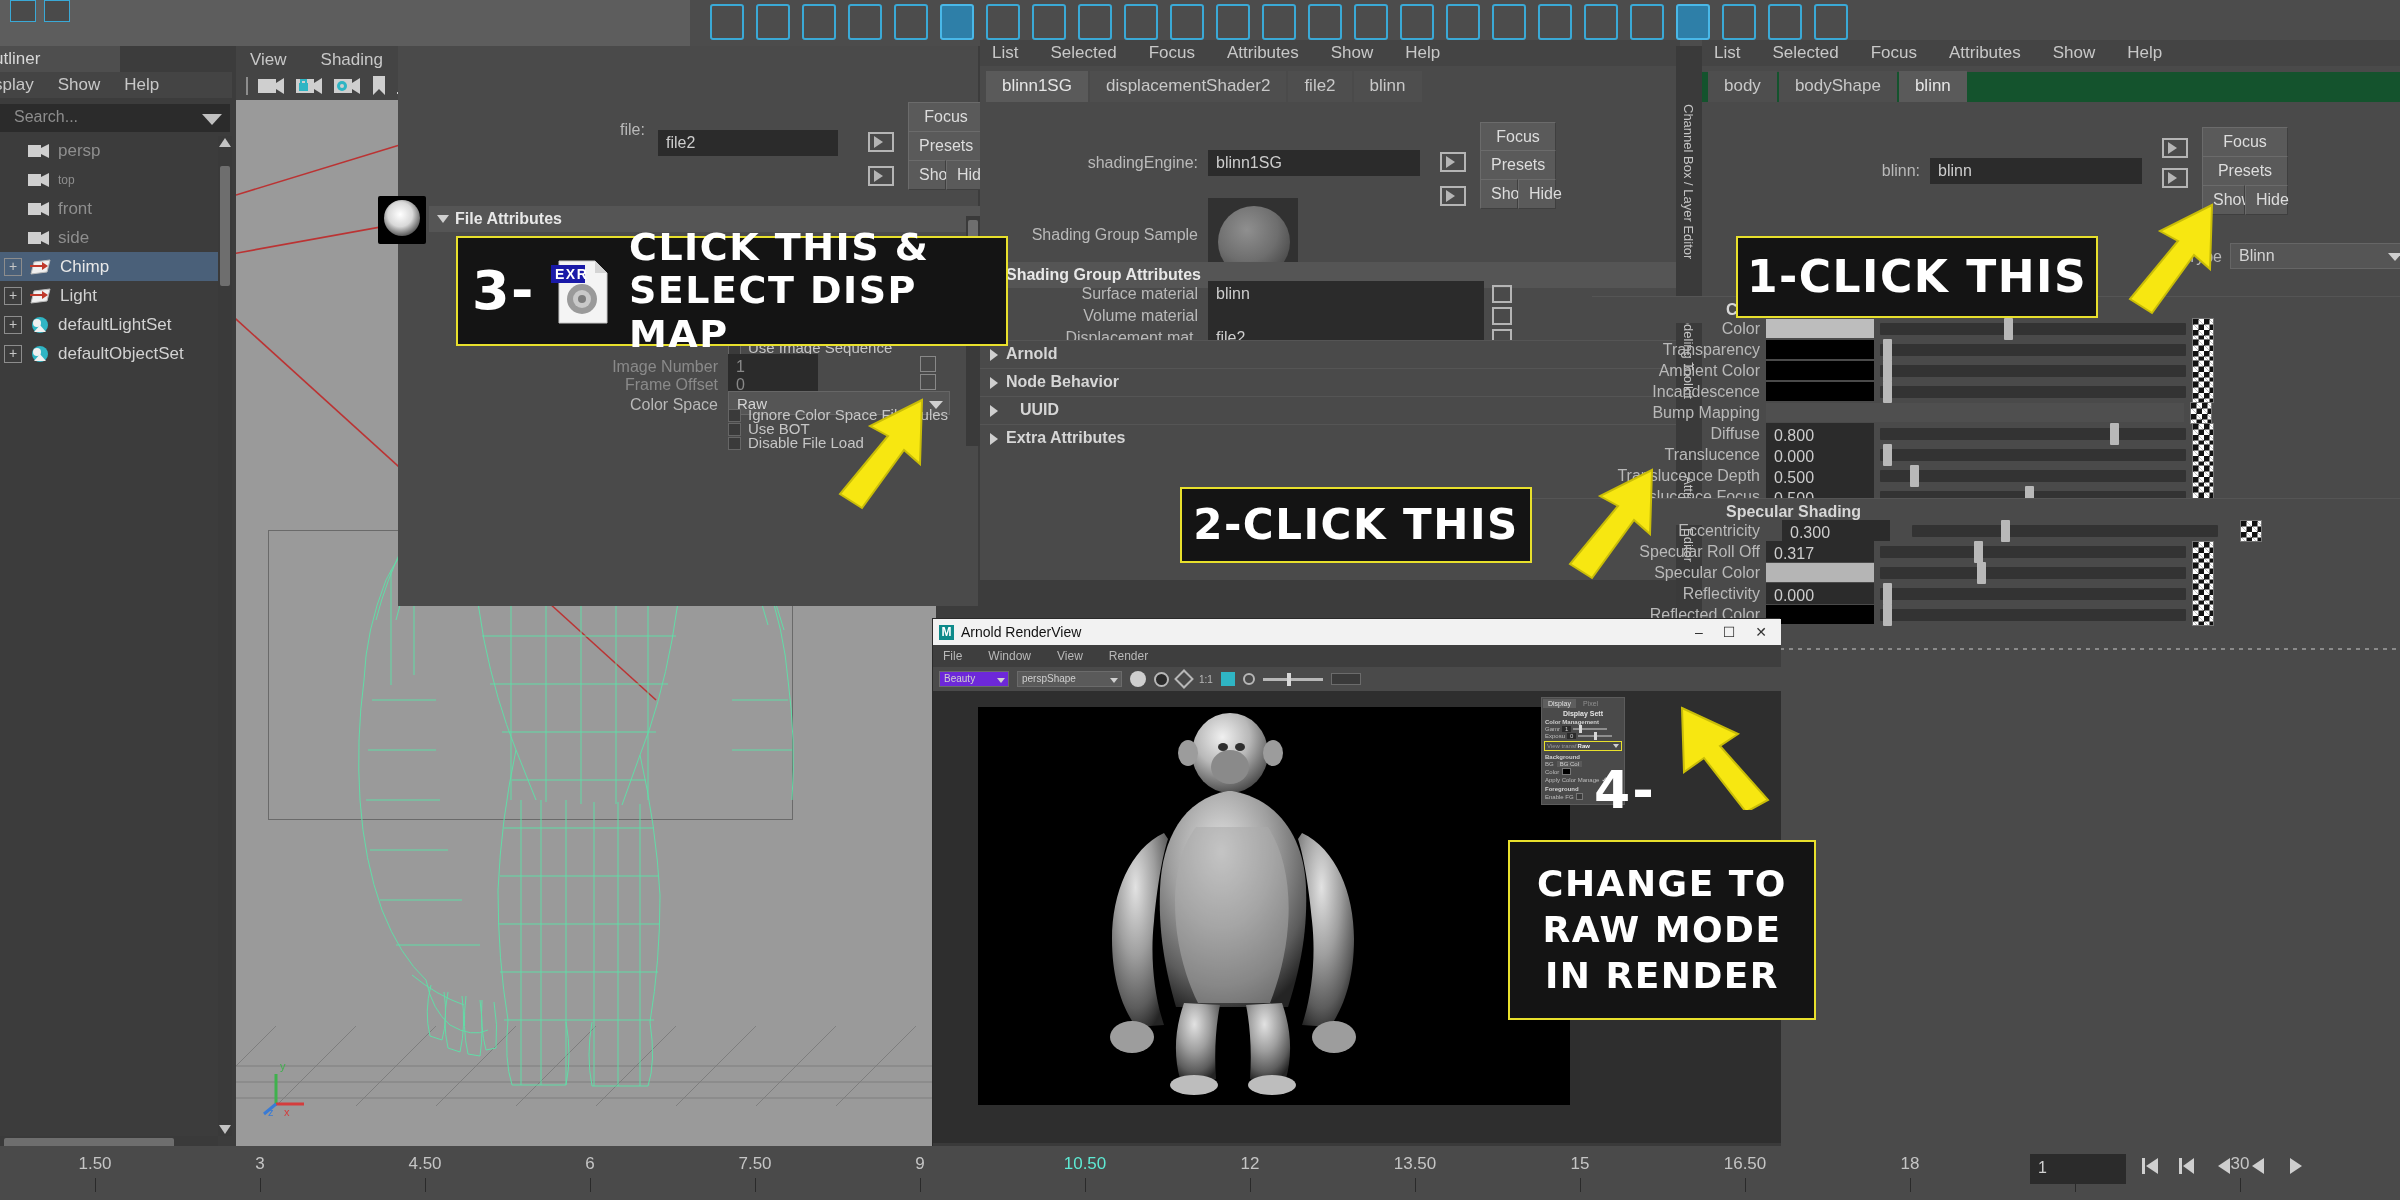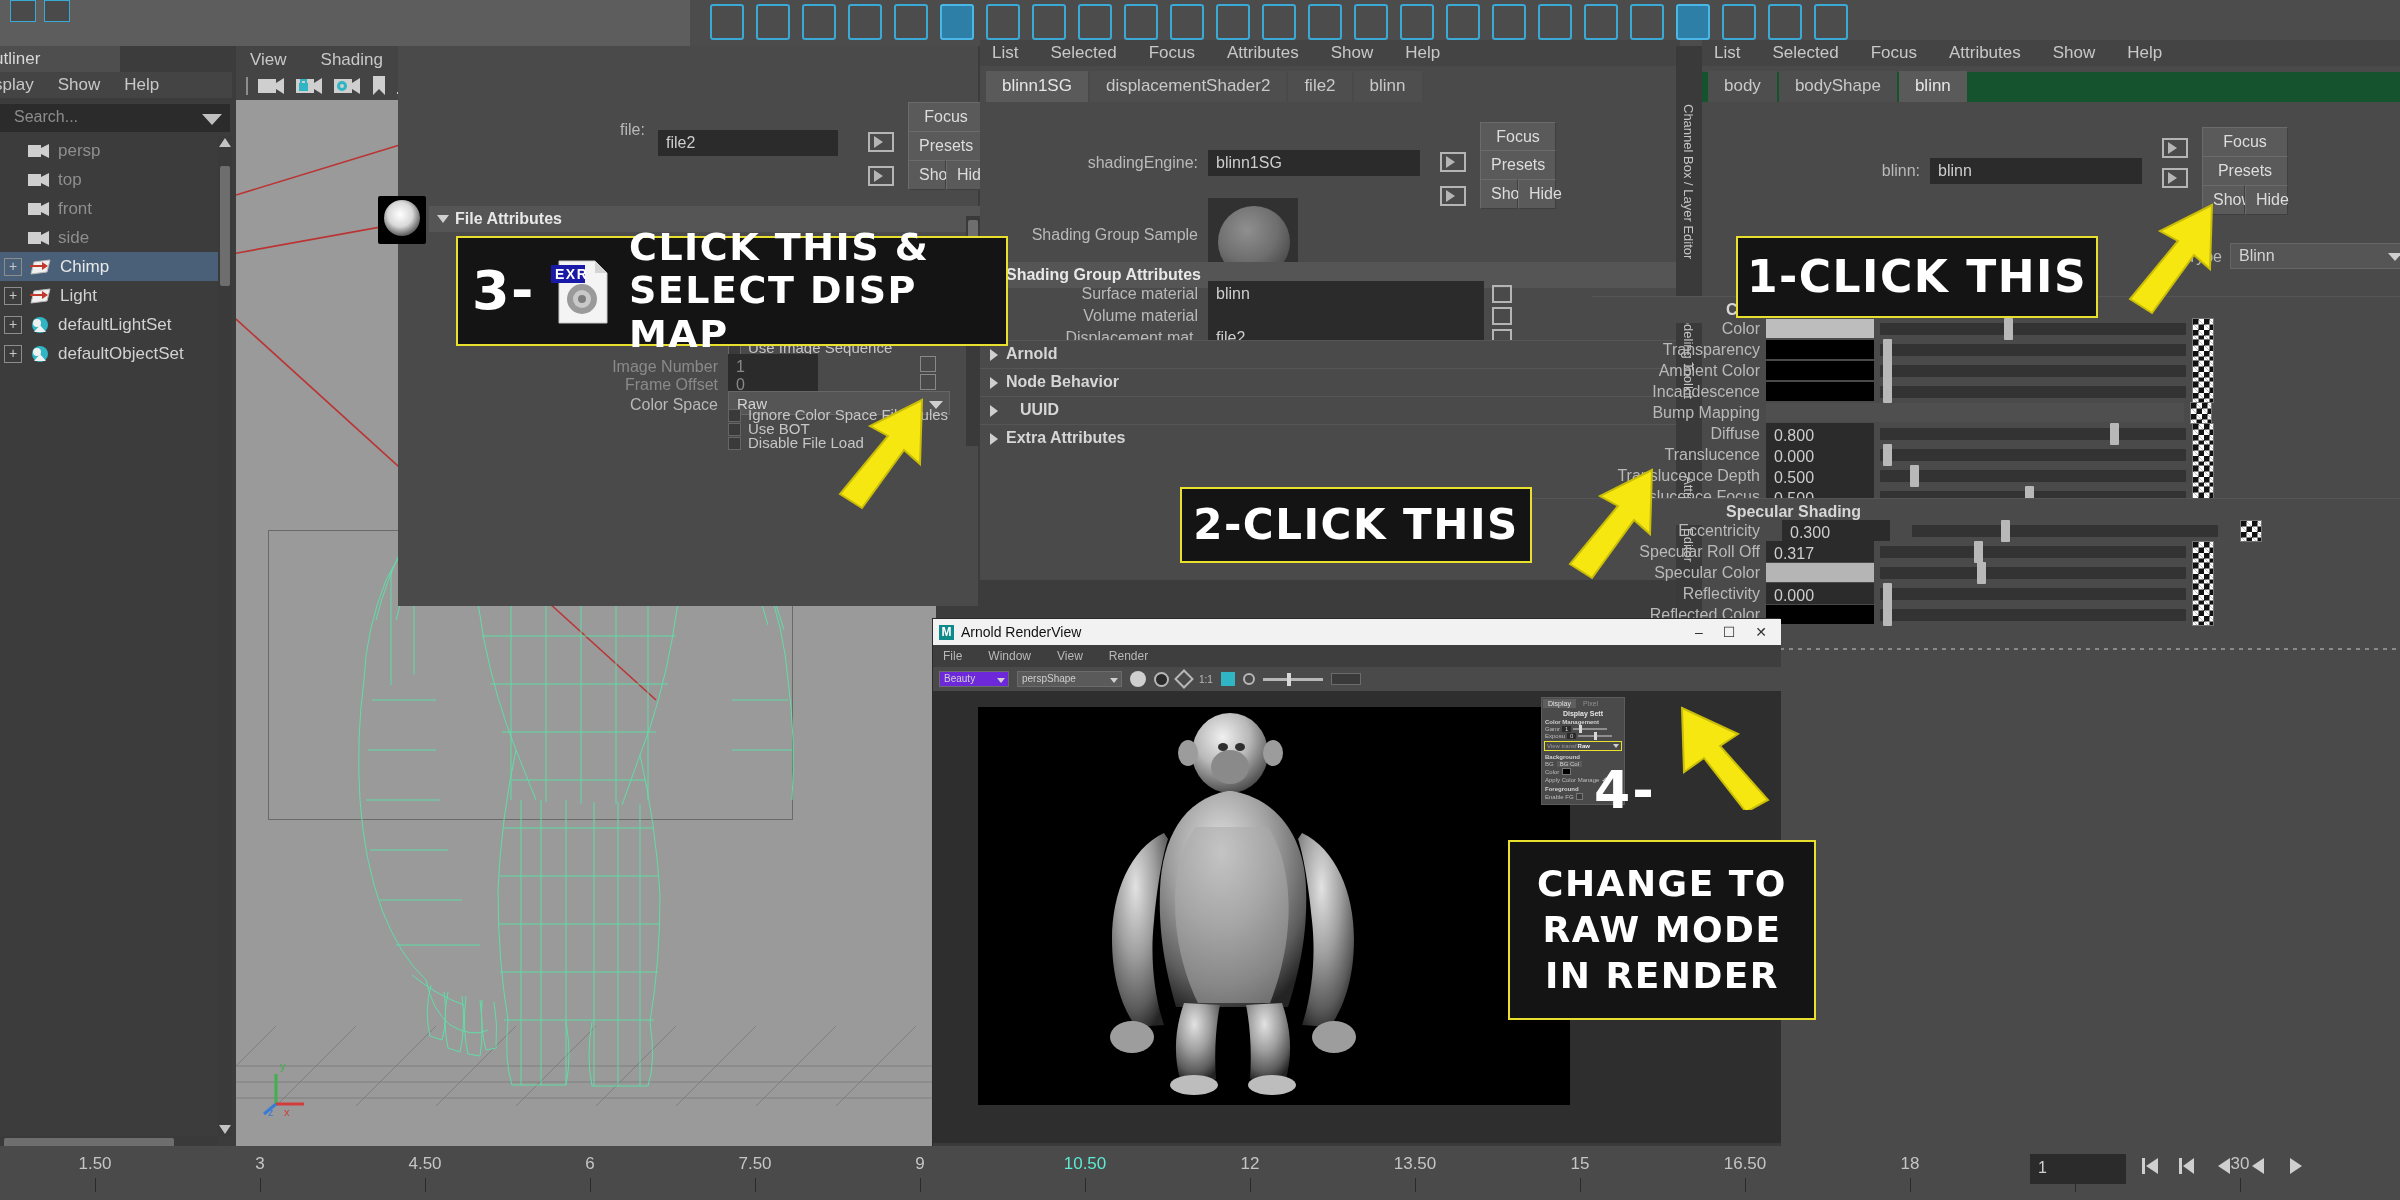--- a/index.html
+++ b/index.html
@@ -153,21 +153,21 @@
           </span>
           <span style="color:#8e8e8e;font-size:17px;">persp</span>
         </div>
         <div style="position: relative; height: 29px; display: flex; align-items: center; padding-left: 28px; gap: 8px;">
           <span style="display:flex;align-items:center;">
             <svg width="22" height="14" viewBox="0 0 22 14">
               <rect x="0" y="1" width="13" height="12" fill="#cfcfcf"></rect>
               <polygon points="13,4 21,0 21,14 13,10" fill="#cfcfcf"></polygon>
             </svg>
           </span>
-          <span style="color:#8e8e8e;font-size:17px;">top</span>
+          <span style="color:#8e8e8e;font-size:12px;">top</span>
         </div>
         <div style="position: relative; height: 29px; display: flex; align-items: center; padding-left: 28px; gap: 8px;">
           <span style="display:flex;align-items:center;">
             <svg width="22" height="14" viewBox="0 0 22 14">
               <rect x="0" y="1" width="13" height="12" fill="#cfcfcf"></rect>
               <polygon points="13,4 21,0 21,14 13,10" fill="#cfcfcf"></polygon>
             </svg>
           </span>
           <span style="color:#8e8e8e;font-size:17px;">front</span>
         </div>

